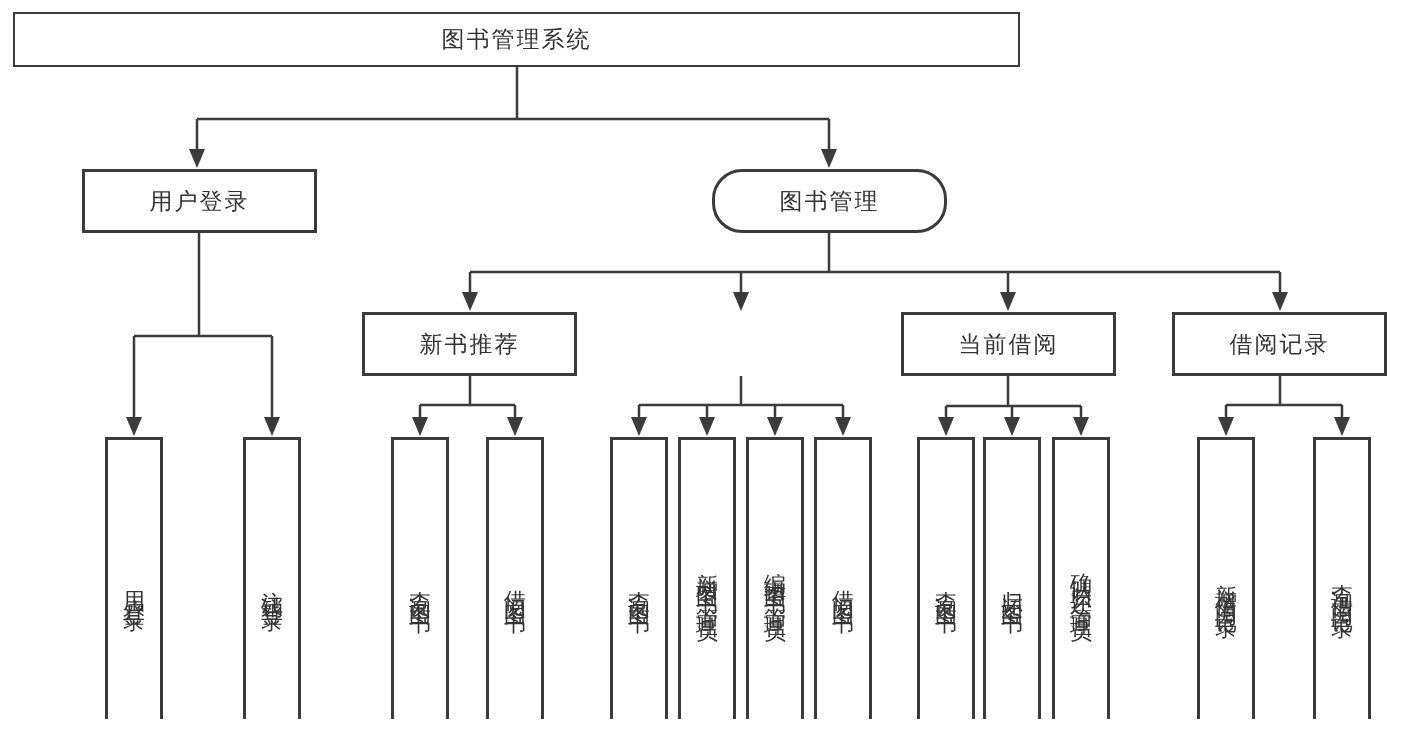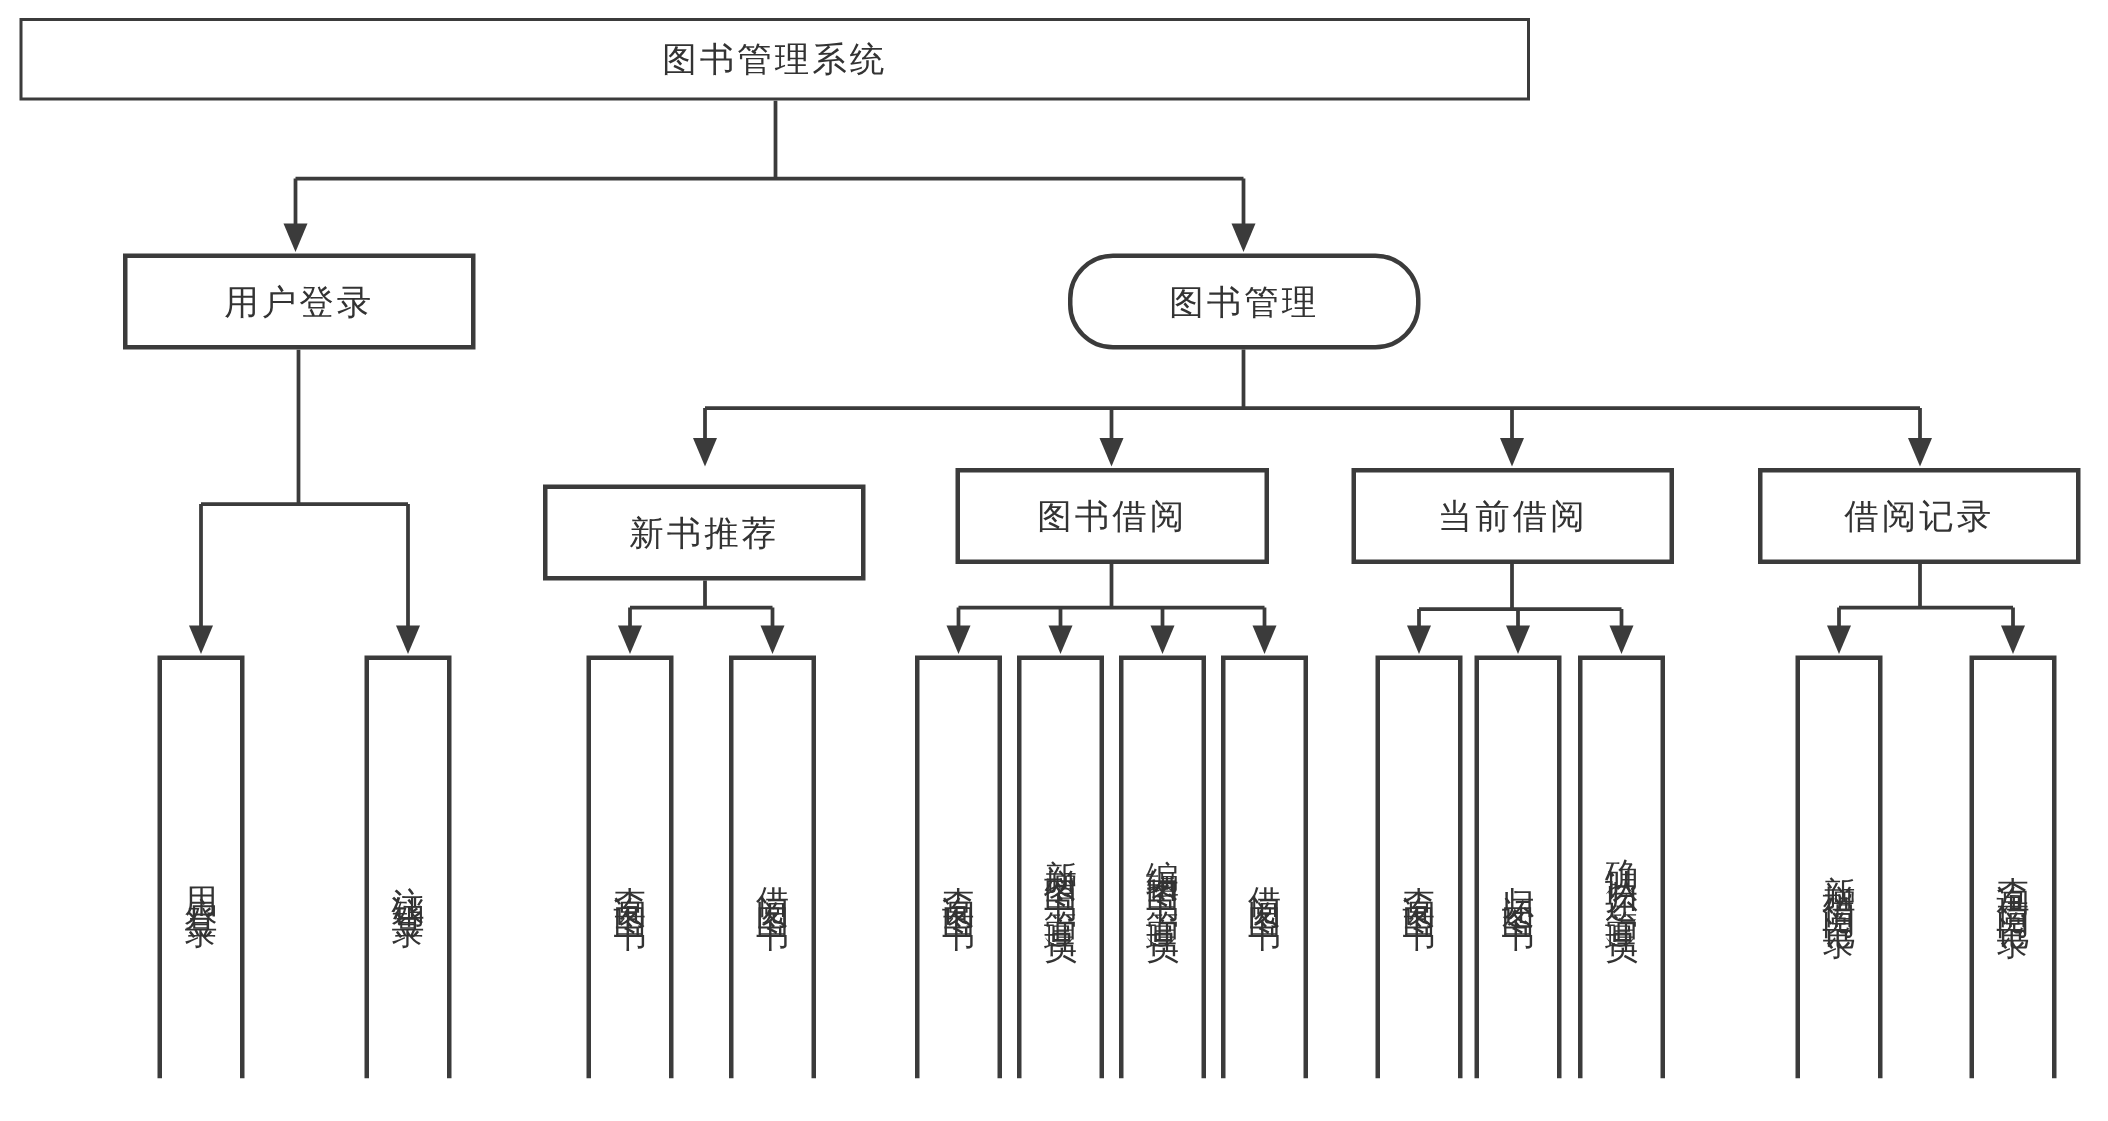--- a/index.html
+++ b/index.html
@@ -100,25 +100,22 @@
     <span>图书管理系统</span>
   </div>
 
   <div class="box lvl-box" style="left:82px; top:169px; width:235px; height:64px;">
     <span>用户登录</span>
   </div>
   <div class="box lvl-box" style="left:712px; top:169px; width:235px; height:64px;border-radius:30px;">
     <span>图书管理</span>
   </div>
 
-  <div class="box lvl-box" style="left:362px; top:323px; width:215px; height:64px;">
+  <div class="box lvl-box" style="left:362px; top:312px; width:215px; height:64px;">
     <span>新书推荐</span>
-  </div>
-  <div class="box lvl-box" style="left:637px; top:312px; width:209px; height:64px;">
-    <span>图书借阅</span>
   </div>
   <div class="box lvl-box" style="left:901px; top:312px; width:215px; height:64px;">
     <span>当前借阅</span>
   </div>
   <div class="box lvl-box" style="left:1172px; top:312px; width:215px; height:64px;">
     <span>借阅记录</span>
   </div>
 
   <div class="box leaf-box" style="left:105px; top:437px; width:58px; height:299px;">
     <span class="vtext">用户登录</span>

